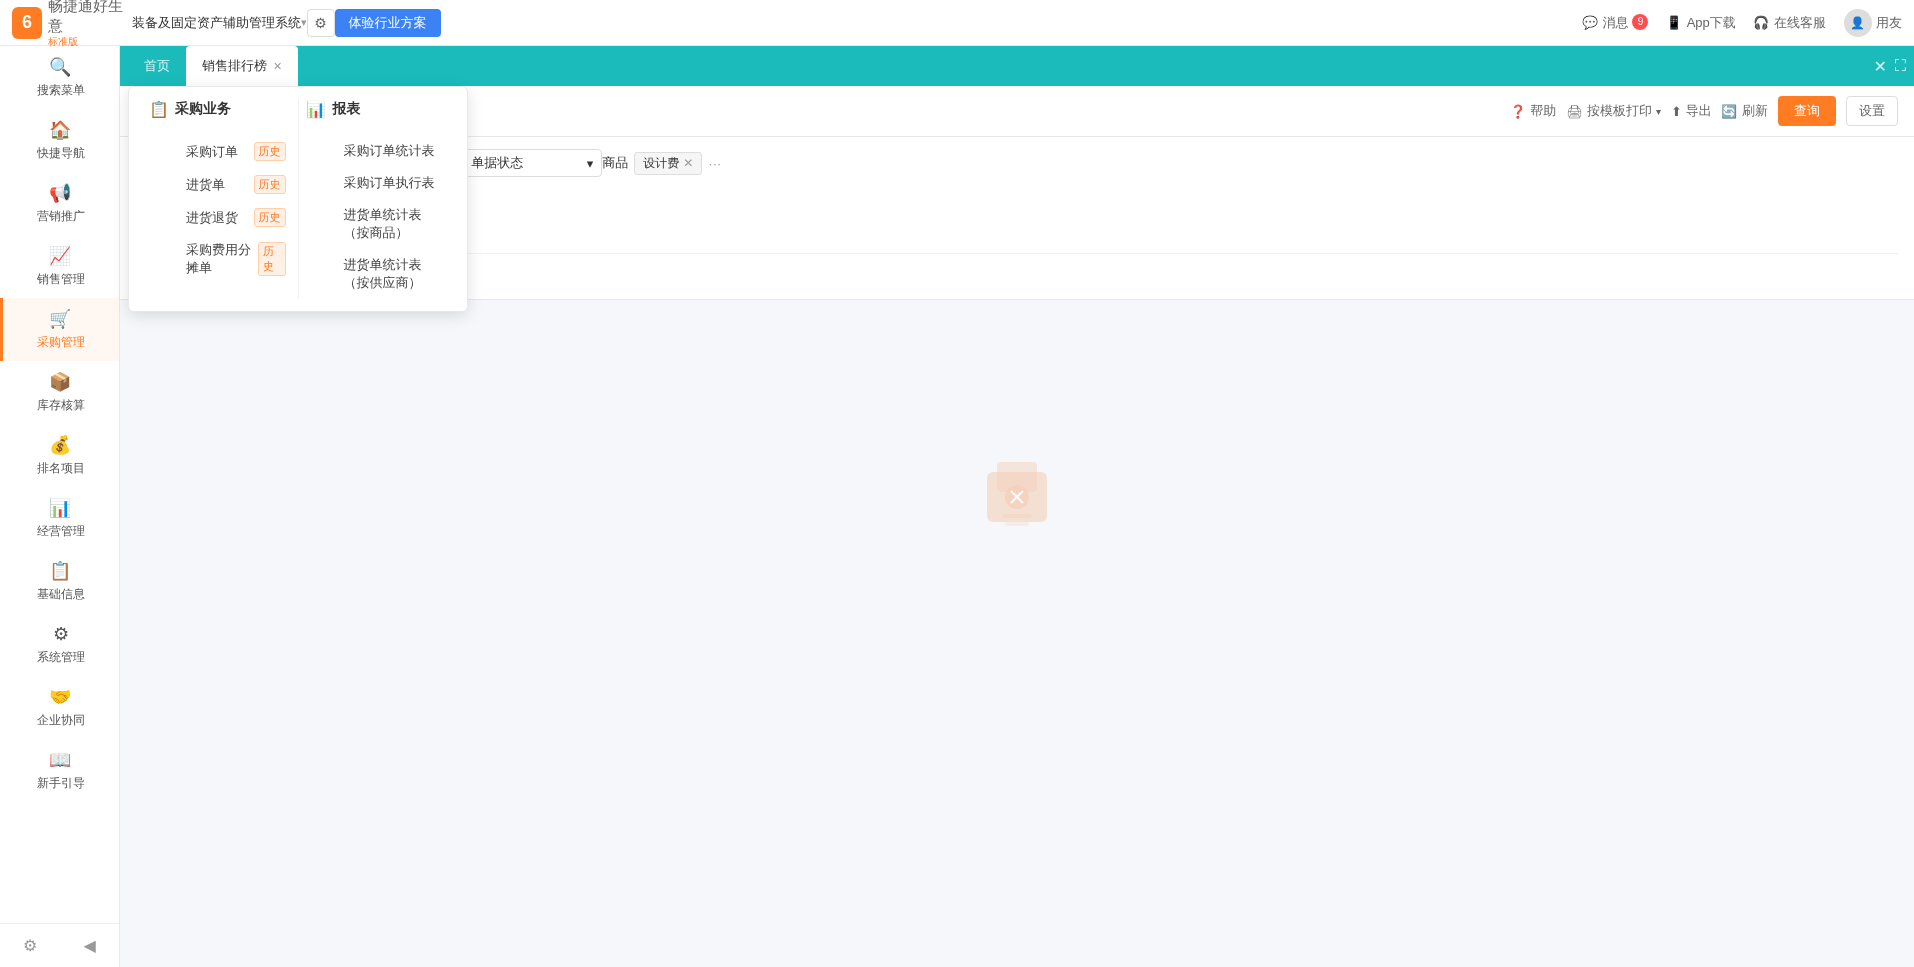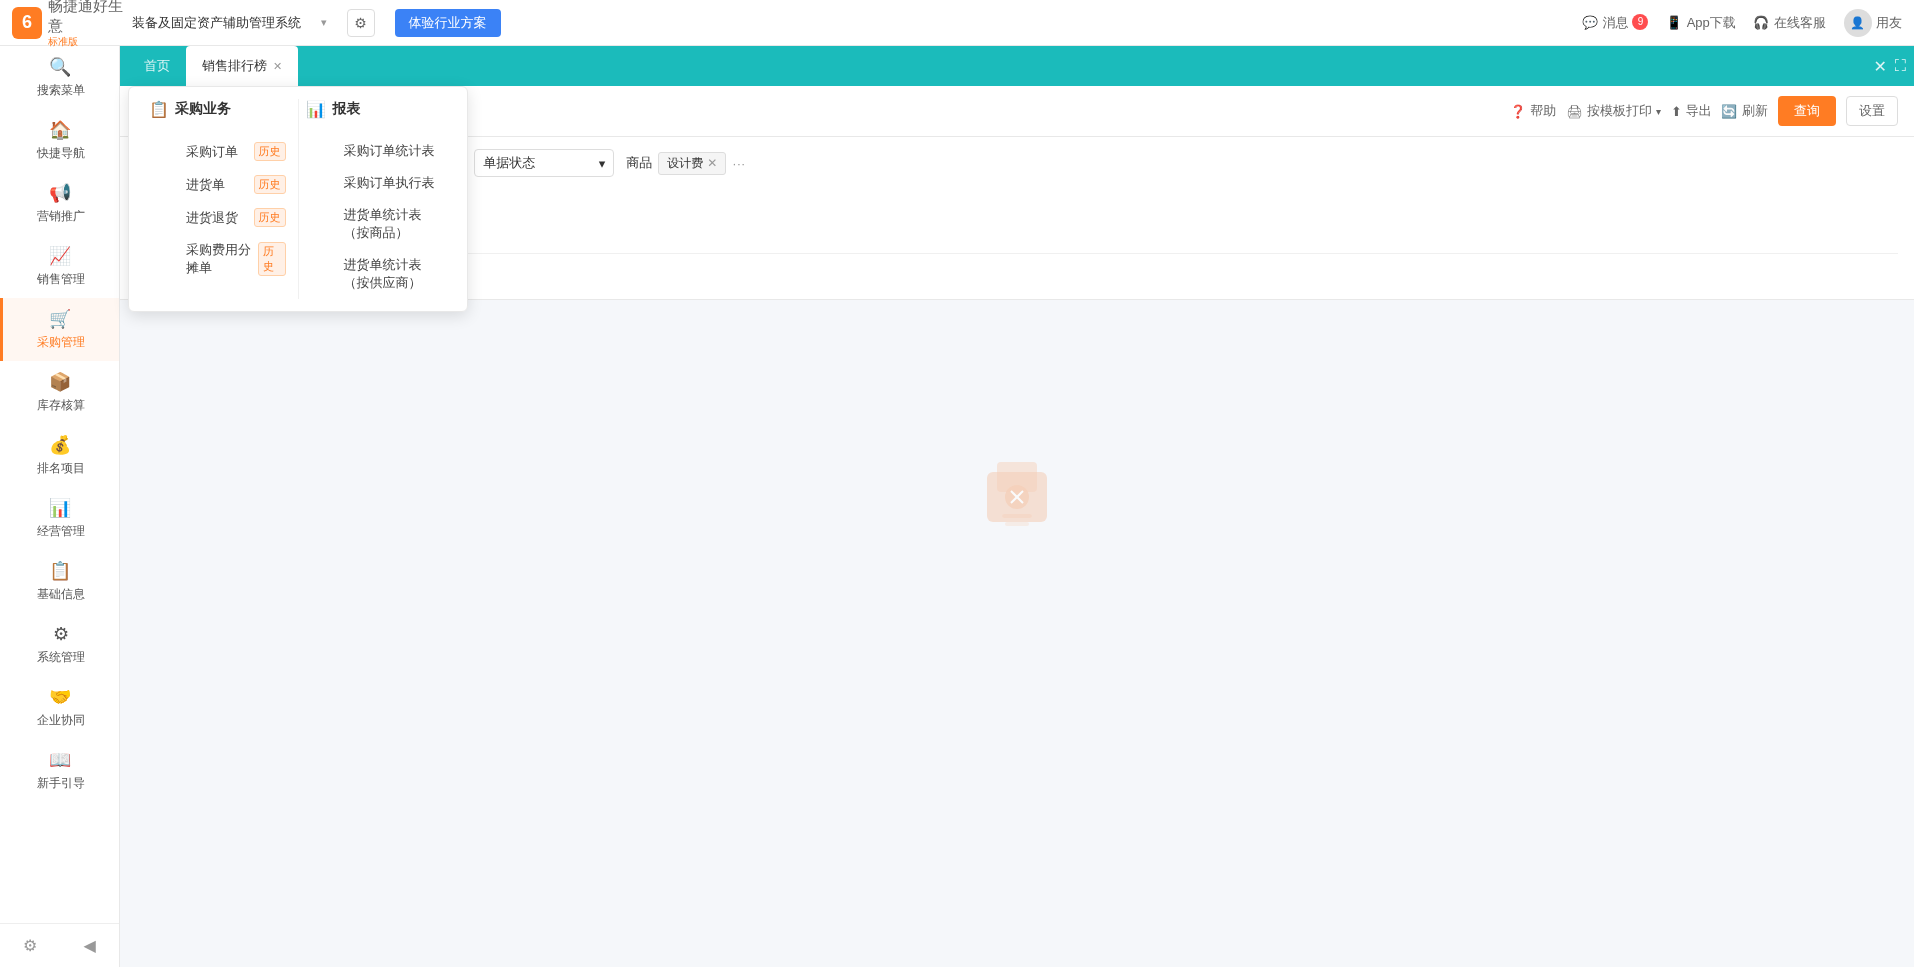--- a/index.html
+++ b/index.html
@@ -27,21 +27,21 @@
       width: 32px; height: 32px;
       background: #ff7c23;
       border-radius: 6px;
       display: flex; align-items: center; justify-content: center;
       color: #fff; font-size: 18px; font-weight: bold;
     }
     .logo-text { font-size: 15px; color: #666; line-height: 1.3; }
     .logo-tag { font-size: 10px; color: #ff7c23; }
 
     .system-title-area {
-      display: flex; align-items: center; gap: 20px; flex: 1;
+      display: flex; align-items: center; gap: 0; flex: 1;
     }
     .system-title {
       font-size: 13px; color: #333; font-weight: 500;
     }
     .system-title-arrow {
       color: #999; font-size: 11px; cursor: pointer;
     }
     .settings-icon-btn {
       width: 28px; height: 28px; border: 1px solid #ddd; border-radius: 4px;
       display: flex; align-items: center; justify-content: center;
@@ -134,21 +134,21 @@
       flex: 1; background: #f5f7fa; overflow: hidden; position: relative;
     }
 
     
     .filter-panel {
       background: #fff;
       padding: 12px 16px;
       border-bottom: 1px solid #e8e8e8;
     }
     .filter-row {
-      display: flex; align-items: center; gap: 12px; margin-bottom: 10px; flex-wrap: wrap;
+      display: flex; align-items: center; gap: 0; margin-bottom: 10px; flex-wrap: wrap;
     }
     .filter-item {
       display: flex; align-items: center; gap: 6px; font-size: 13px; color: #666;
     }
     .filter-label { color: #333; white-space: nowrap; }
     .filter-input {
       border: 1px solid #ddd; border-radius: 4px; padding: 4px 8px;
       font-size: 13px; color: #333; outline: none; min-width: 120px;
     }
     .filter-select {

